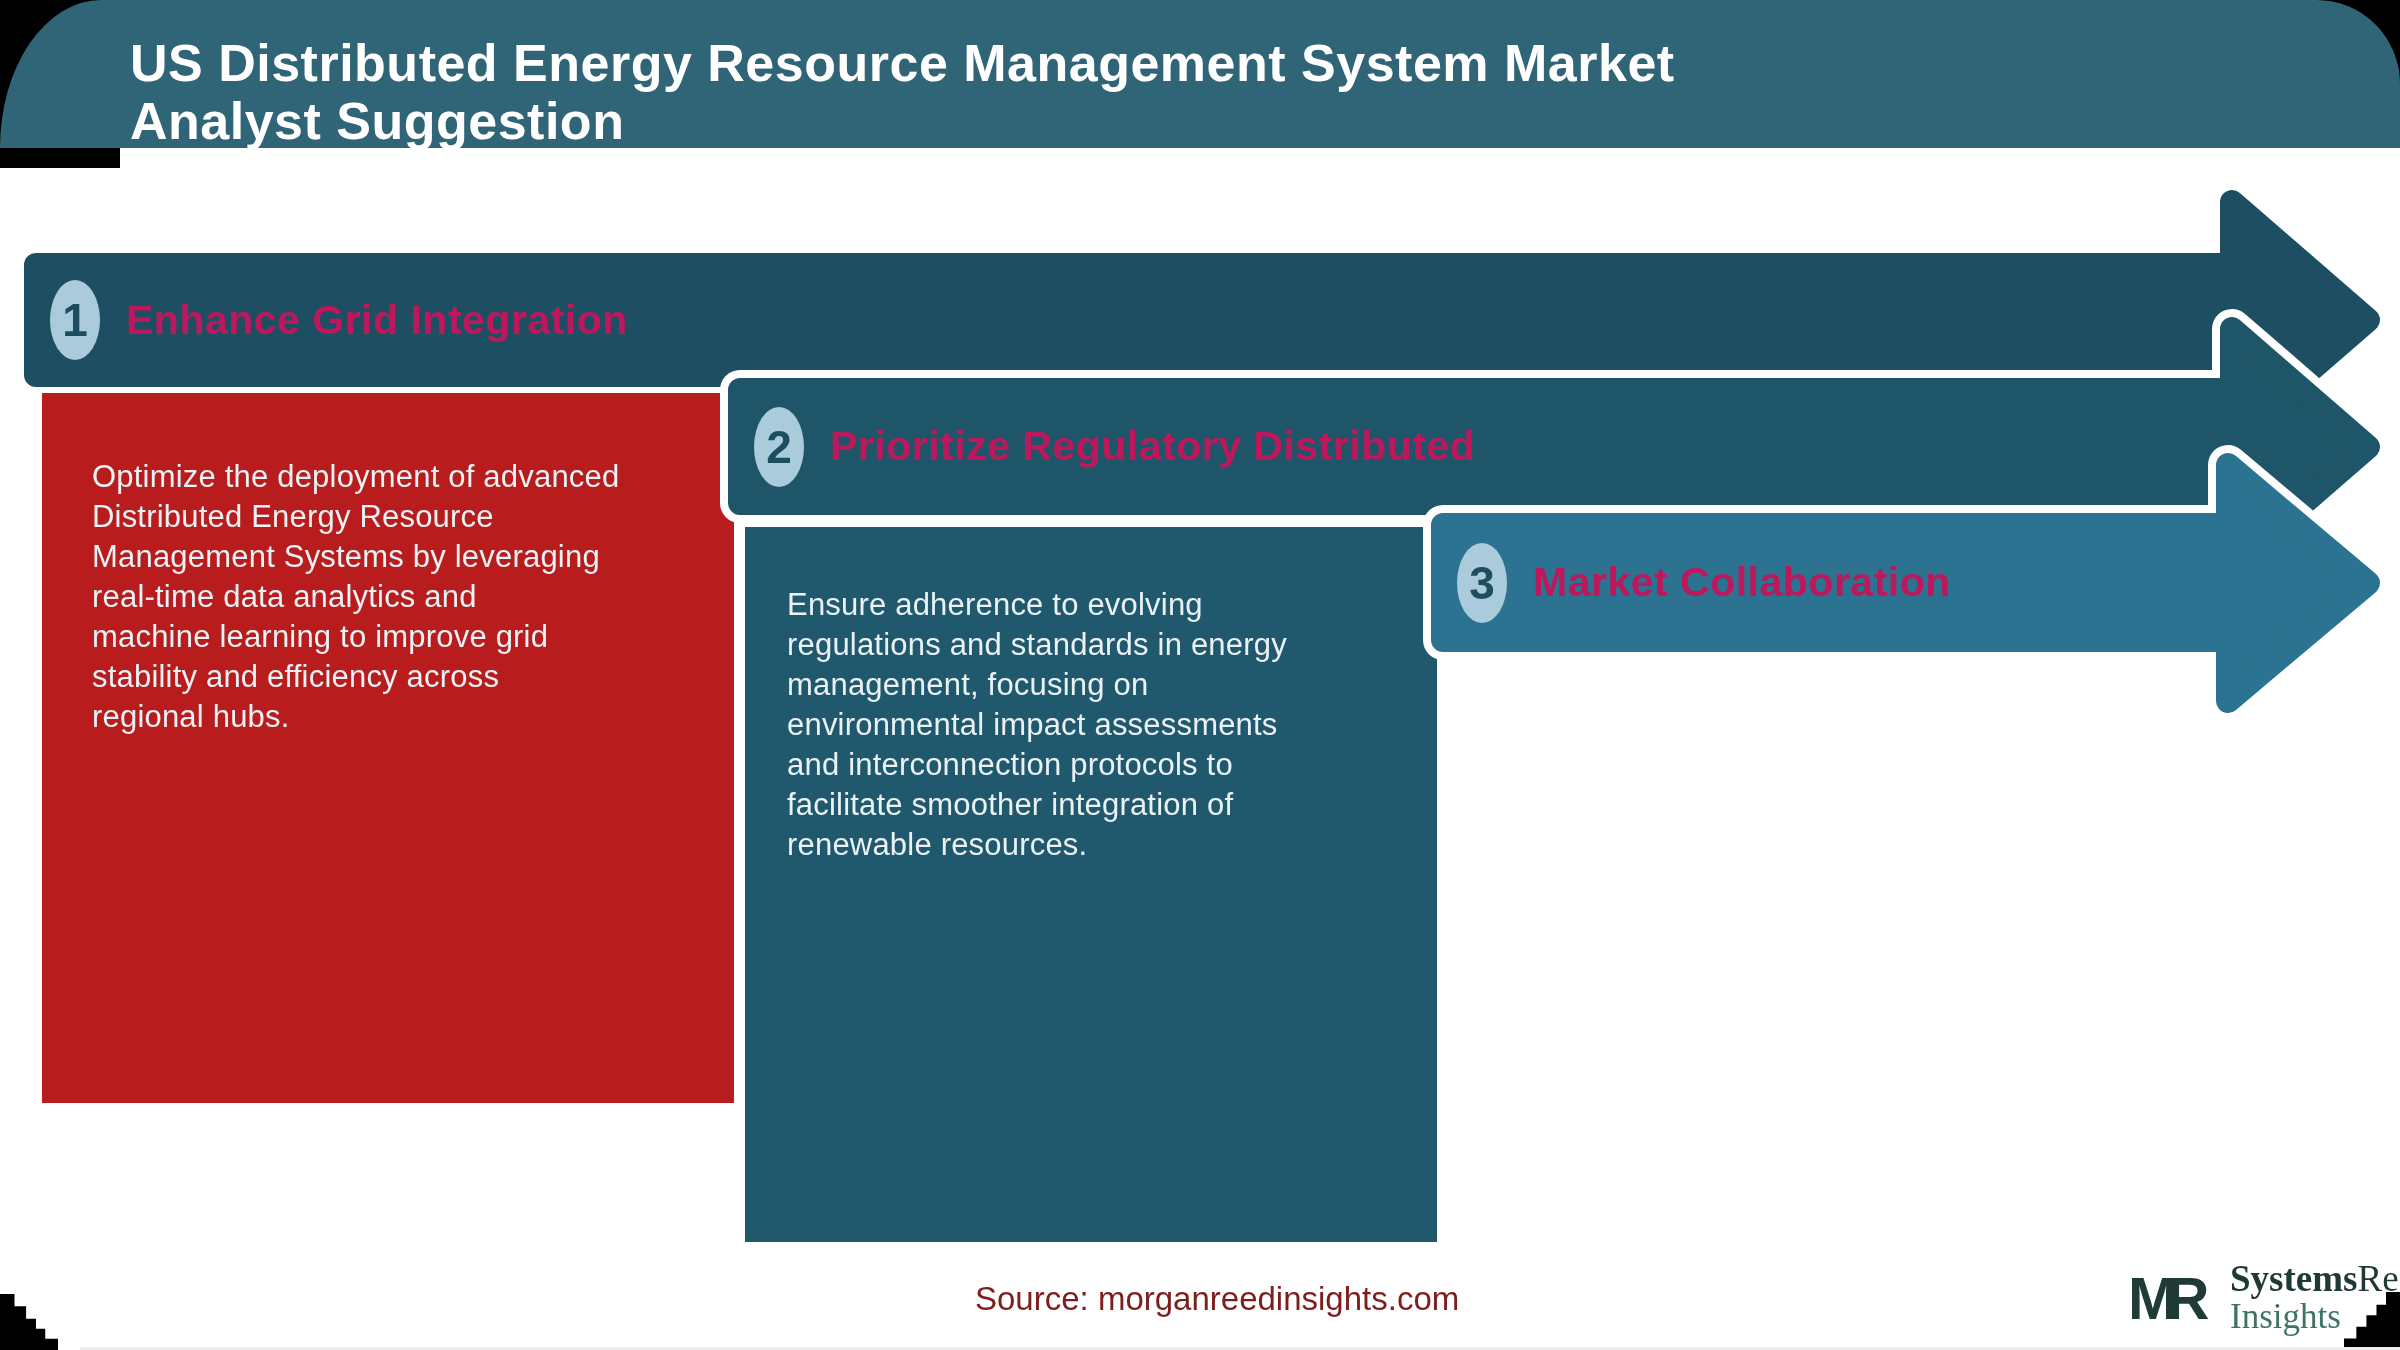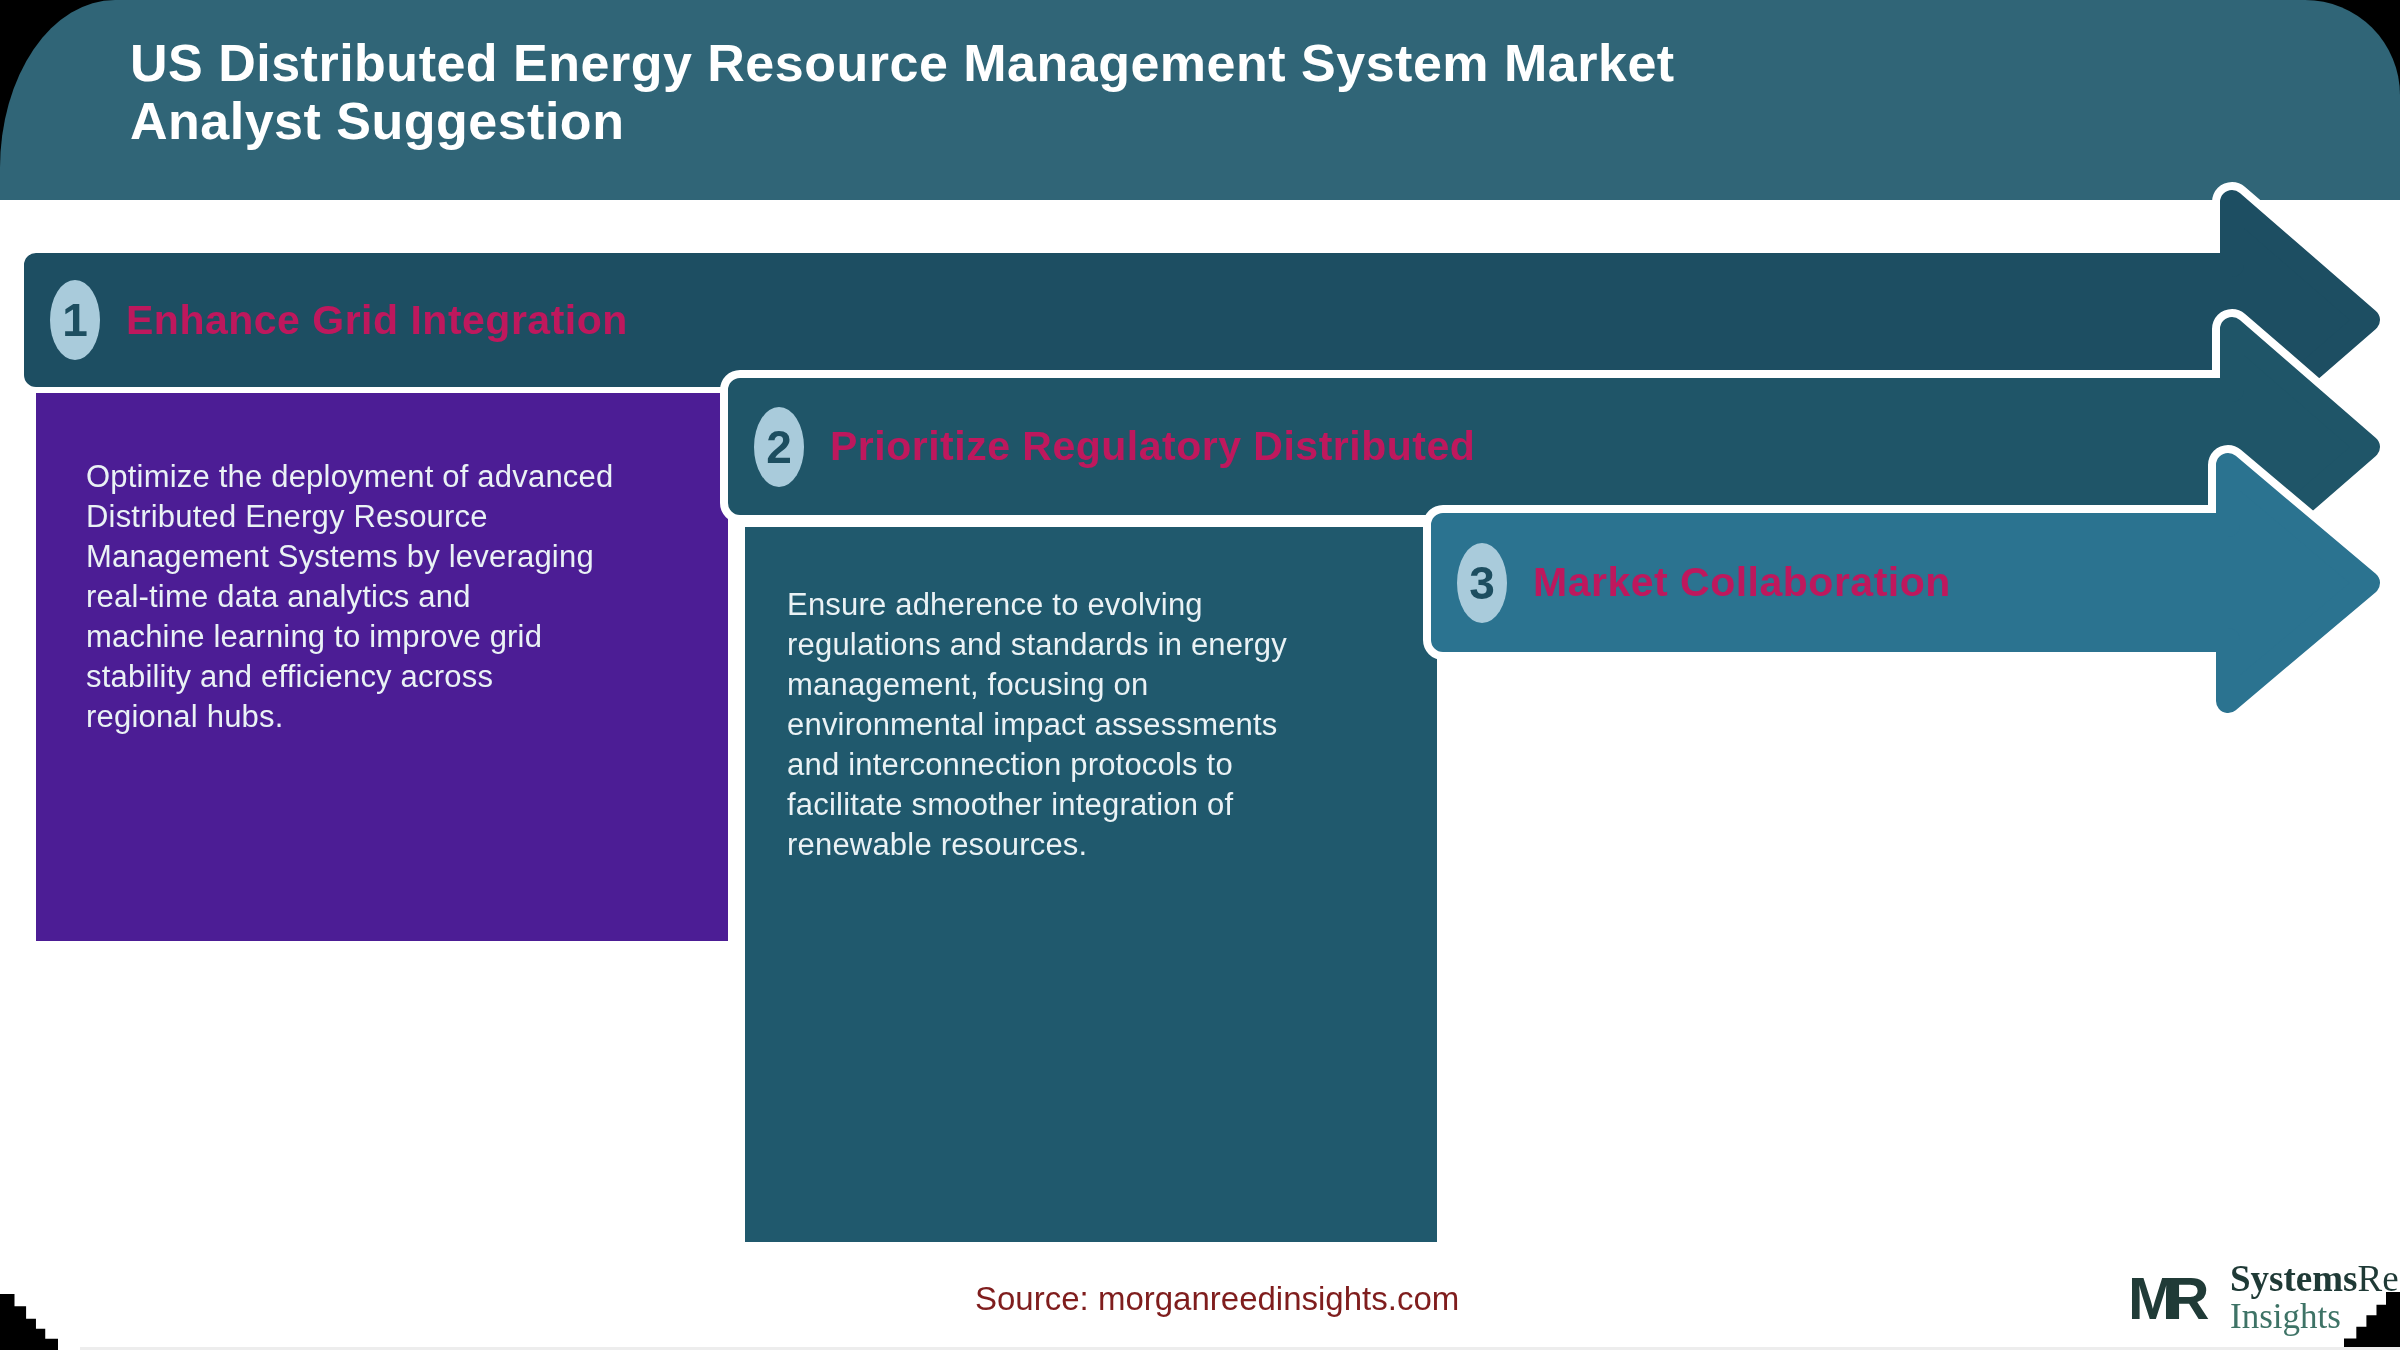--- a/index.html
+++ b/index.html
@@ -22,21 +22,21 @@
   }
   .corner.br {
     right: 0; bottom: 0; width: 56px; height: 58px;
     clip-path: polygon(75% 0%, 100% 0%, 100% 100%, 0% 100%, 0% 80%, 22% 80%, 22% 60%, 40% 60%, 40% 40%, 58% 40%, 58% 22%, 75% 22%);
   }
   .bottom-line { position: absolute; left: 80px; right: 0; bottom: 0; height: 3px; background: #ededed; z-index: 0; }
 
   
   .header {
     position: absolute; z-index: 1;
-    left: 0; top: 0; width: 2400px; height: 200px;
+    left: 0; top: 0; width: 2400px; height: 148px;
     background: #306577;
     border-top-left-radius: 115px 168px;
     border-top-right-radius: 95px 95px;
   }
   .header h1 {
     margin: 0; padding: 34px 0 0 130px;
     font-size: 52px; line-height: 1.12; font-weight: bold;
     color: #ffffff; letter-spacing: 0.5px;
     white-space: pre-line;
   }
@@ -62,21 +62,21 @@
     display: flex; align-items: center; justify-content: center;
     color: #1D4E60; font-size: 46px; font-weight: bold;
   }
   .banner-title {
     color: #be185d; font-size: 41px; font-weight: bold;
     letter-spacing: 0.5px; white-space: nowrap;
   }
 
   
   .box { position: absolute; z-index: 2; }
-  .box.x1 { left: 36px;   top: 393px; width: 692px; height: 548px; background: #4c1d95; }
+  .box.x1 { left: 42px;   top: 393px; width: 692px; height: 710px; background: #b91c1c; }
   .box.x2 { left: 745px;  top: 527px; width: 692px; height: 715px; background: #20596D; }
   .box.x3 { left: 1443px; top: 655px; width: 712px; height: 588px; background: #256C86; }
   .box p {
     margin: 0; color: #EAF2F5; font-size: 31px; line-height: 1.29;
     white-space: pre-line; letter-spacing: 0.2px;
   }
   .box.x1 p { padding: 64px 20px 0 50px; }
   .box.x2 p { padding: 58px 20px 0 42px; }
   .box.x3 p { padding: 42px 10px 0 44px; }
 

